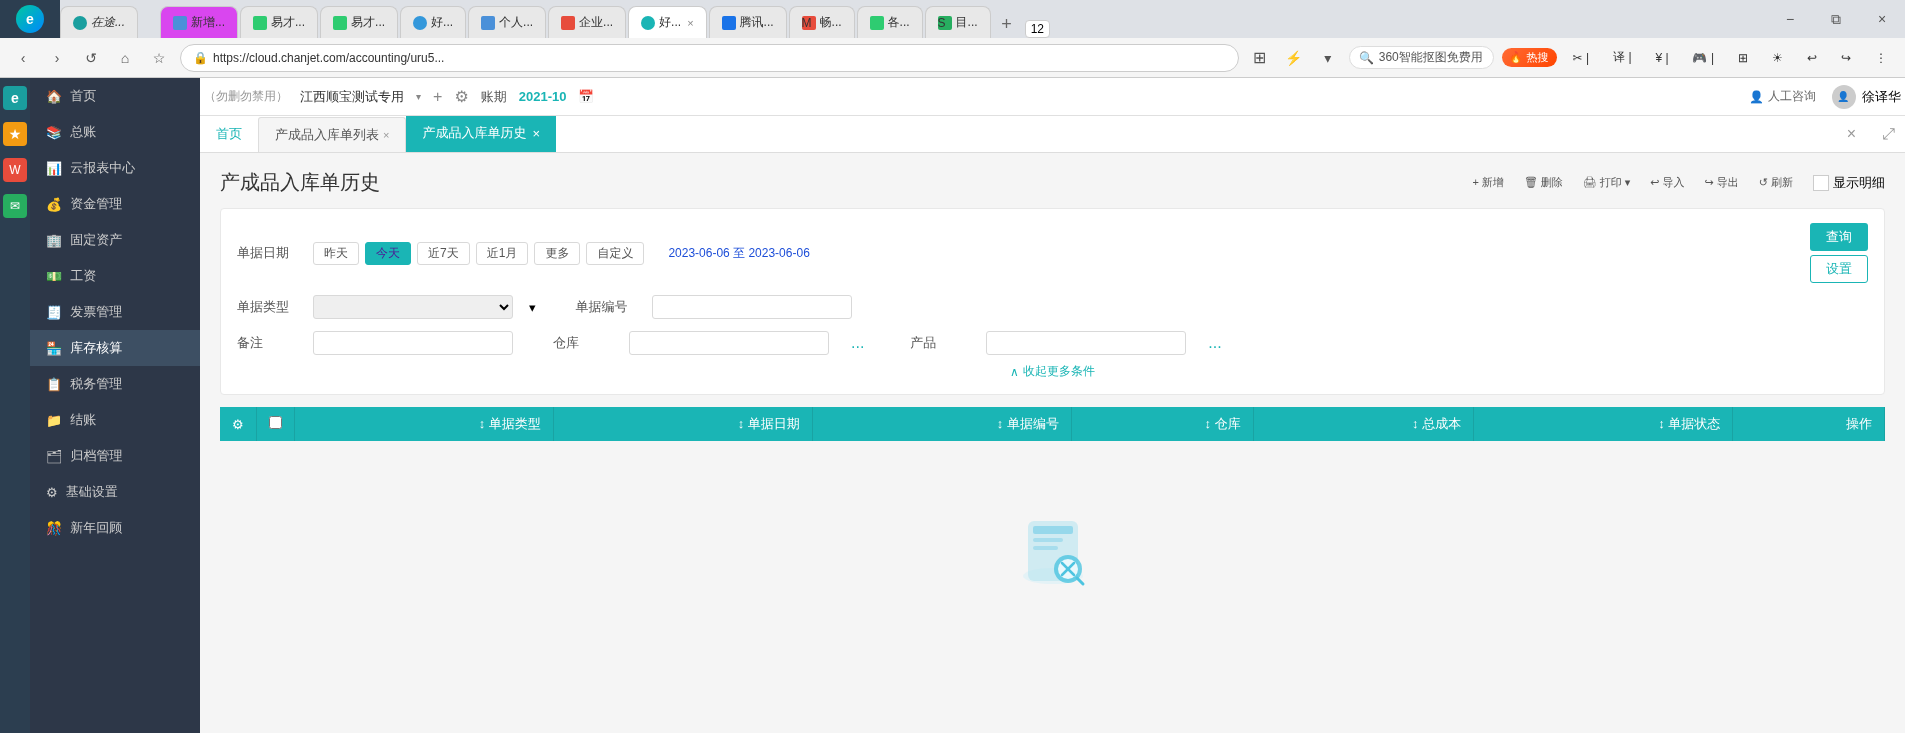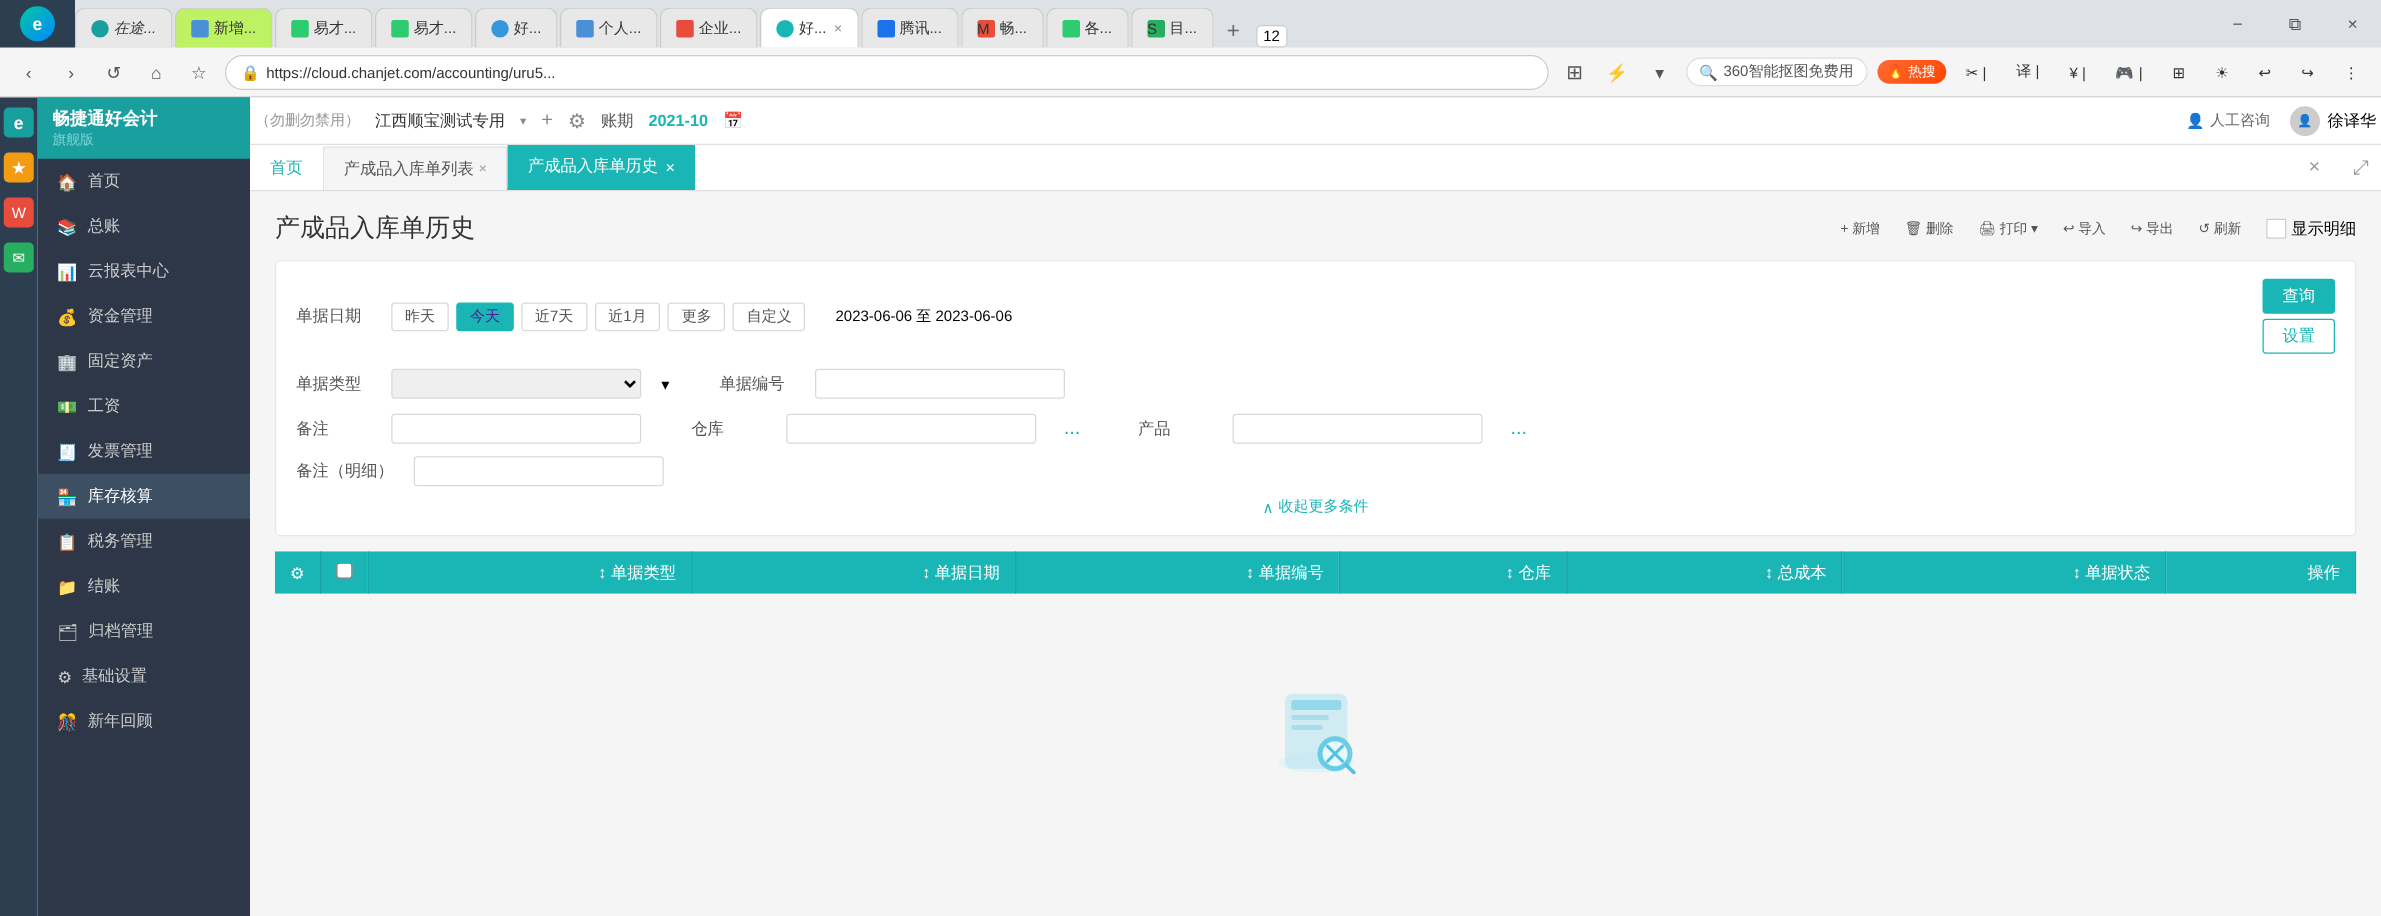--- a/index.html
+++ b/index.html
@@ -50,21 +50,21 @@
     .page-title { font-size: 20px; color: #333; font-weight: normal; margin-bottom: 16px; }
     .action-btn { display: flex; align-items: center; gap: 3px; font-size: 11px; color: #555; cursor: pointer; padding: 4px 8px; }
 
     
     .filter-area { background: #fff; border: 1px solid #e8e8e8; border-radius: 4px; padding: 14px 16px; margin-bottom: 12px; }
     .filter-row { display: flex; align-items: center; gap: 16px; margin-bottom: 12px; }
     .filter-label { color: #555; font-size: 13px; min-width: 60px; }
     .date-btns { display: flex; align-items: center; gap: 6px; }
     .date-btn { padding: 2px 10px; border: 1px solid #d9d9d9; border-radius: 3px; font-size: 12px; color: #555; cursor: pointer; background: #fff; }
     .date-btn.active { background: #1ab5b5; color: #4c1d95; border-color: #1ab5b5; }
-    .date-range { font-size: 12px; color: #000000; margin-left: 8px; }
+    .date-range { font-size: 12px; color: #1d4ed8; margin-left: 8px; }
     .filter-input { border: 1px solid #d9d9d9; border-radius: 3px; padding: 4px 8px; font-size: 12px; color: #555; width: 200px; }
     .ellipsis-btn { color: #1ab5b5; cursor: pointer; font-size: 16px; padding: 0 6px; }
     .filter-row2 { display: flex; align-items: center; gap: 16px; }
     .collapse-btn { color: #1ab5b5; font-size: 12px; cursor: pointer; margin-top: 8px; display: flex; align-items: center; justify-content: center; gap: 4px; }
 
     
     .query-btn { background: #1ab5b5; color: #fff; border: none; border-radius: 3px; padding: 5px 16px; font-size: 13px; cursor: pointer; }
     .setting-btn { background: #fff; color: #1ab5b5; border: 1px solid #1ab5b5; border-radius: 3px; padding: 4px 12px; font-size: 13px; cursor: pointer; }
 
     
@@ -86,21 +86,21 @@
   <div class="tab-bar">
 
     <div style="position:absolute;left:0;top:0;width:60px;height:38px;background:#2c3e50;display:flex;align-items:center;justify-content:center;">
       <div style="width:28px;height:28px;border-radius:50%;background:linear-gradient(135deg,#00c8a0,#0088ff);display:flex;align-items:center;justify-content:center;color:#fff;font-size:14px;font-weight:bold;">e</div>
     </div>
 
     <div class="tab" style="background:#e8e8e8;font-style:italic;">
       <span style="width:14px;height:14px;border-radius:50%;background:#1a9f9f;display:inline-block;margin-right:4px;flex-shrink:0;"></span>
       <span style="font-size:12px;overflow:hidden;text-overflow:ellipsis;">在途...</span>
     </div>
-    <div class="tab" style="background:#bef264;">
+    <div class="tab" style="background:#d946ef;margin-left:20px;">
       <span style="width:14px;height:14px;background:#4a90d9;display:inline-block;margin-right:4px;flex-shrink:0;border-radius:2px;"></span>
       <span style="font-size:12px;">新增...</span>
     </div>
     <div class="tab" style="background:#e8e8e8;">
       <span style="width:14px;height:14px;background:#2ecc71;display:inline-block;margin-right:4px;flex-shrink:0;border-radius:2px;"></span>
       <span style="font-size:12px;">易才...</span>
     </div>
     <div class="tab" style="background:#e8e8e8;">
       <span style="width:14px;height:14px;background:#2ecc71;display:inline-block;margin-right:4px;flex-shrink:0;border-radius:2px;"></span>
       <span style="font-size:12px;">易才...</span>
@@ -192,26 +192,20 @@
     </div>
     <div class="app-icon" style="background:#e74c3c;">
       <span style="color:#fff;font-size:12px;">W</span>
     </div>
     <div class="app-icon" style="background:#27ae60;">
       <span style="color:#fff;font-size:12px;">✉</span>
     </div>
   </div>
 
   <div class="nav-sidebar">
-    <div class="nav-header">
-      <div>
-        <div style="color:#fff;font-size:14px;font-weight:bold;">畅捷通好会计</div>
-        <div style="color:#7dd3d3;font-size:11px;">旗舰版</div>
-      </div>
-    </div>
     <div class="nav-item">
       <span>🏠</span>
       <span>首页</span>
     </div>
     <div class="nav-item">
       <span>📚</span>
       <span>总账</span>
     </div>
     <div class="nav-item">
       <span>📊</span>
@@ -363,24 +357,20 @@
         </div>
         <div class="filter-row2">
           <span class="filter-label">备注</span>
           <input class="filter-input" type="text" style="">
           <span class="filter-label" style="margin-left:24px;">仓库</span>
           <input class="filter-input" type="text" style="">
           <span class="ellipsis-btn">...</span>
           <span class="filter-label" style="margin-left:24px;">产品</span>
           <input class="filter-input" type="text" style="">
           <span class="ellipsis-btn">...</span>
-        </div>
-        <div class="filter-row2" style="margin-top:10px;">
-          <span class="filter-label">备注（明细）</span>
-          <input class="filter-input" type="text" style="">
         </div>
 
         <div style="text-align:center;margin-top:8px;">
           <div class="collapse-btn">
             <span>∧</span>
             <span>收起更多条件</span>
           </div>
         </div>
       </div>
 

